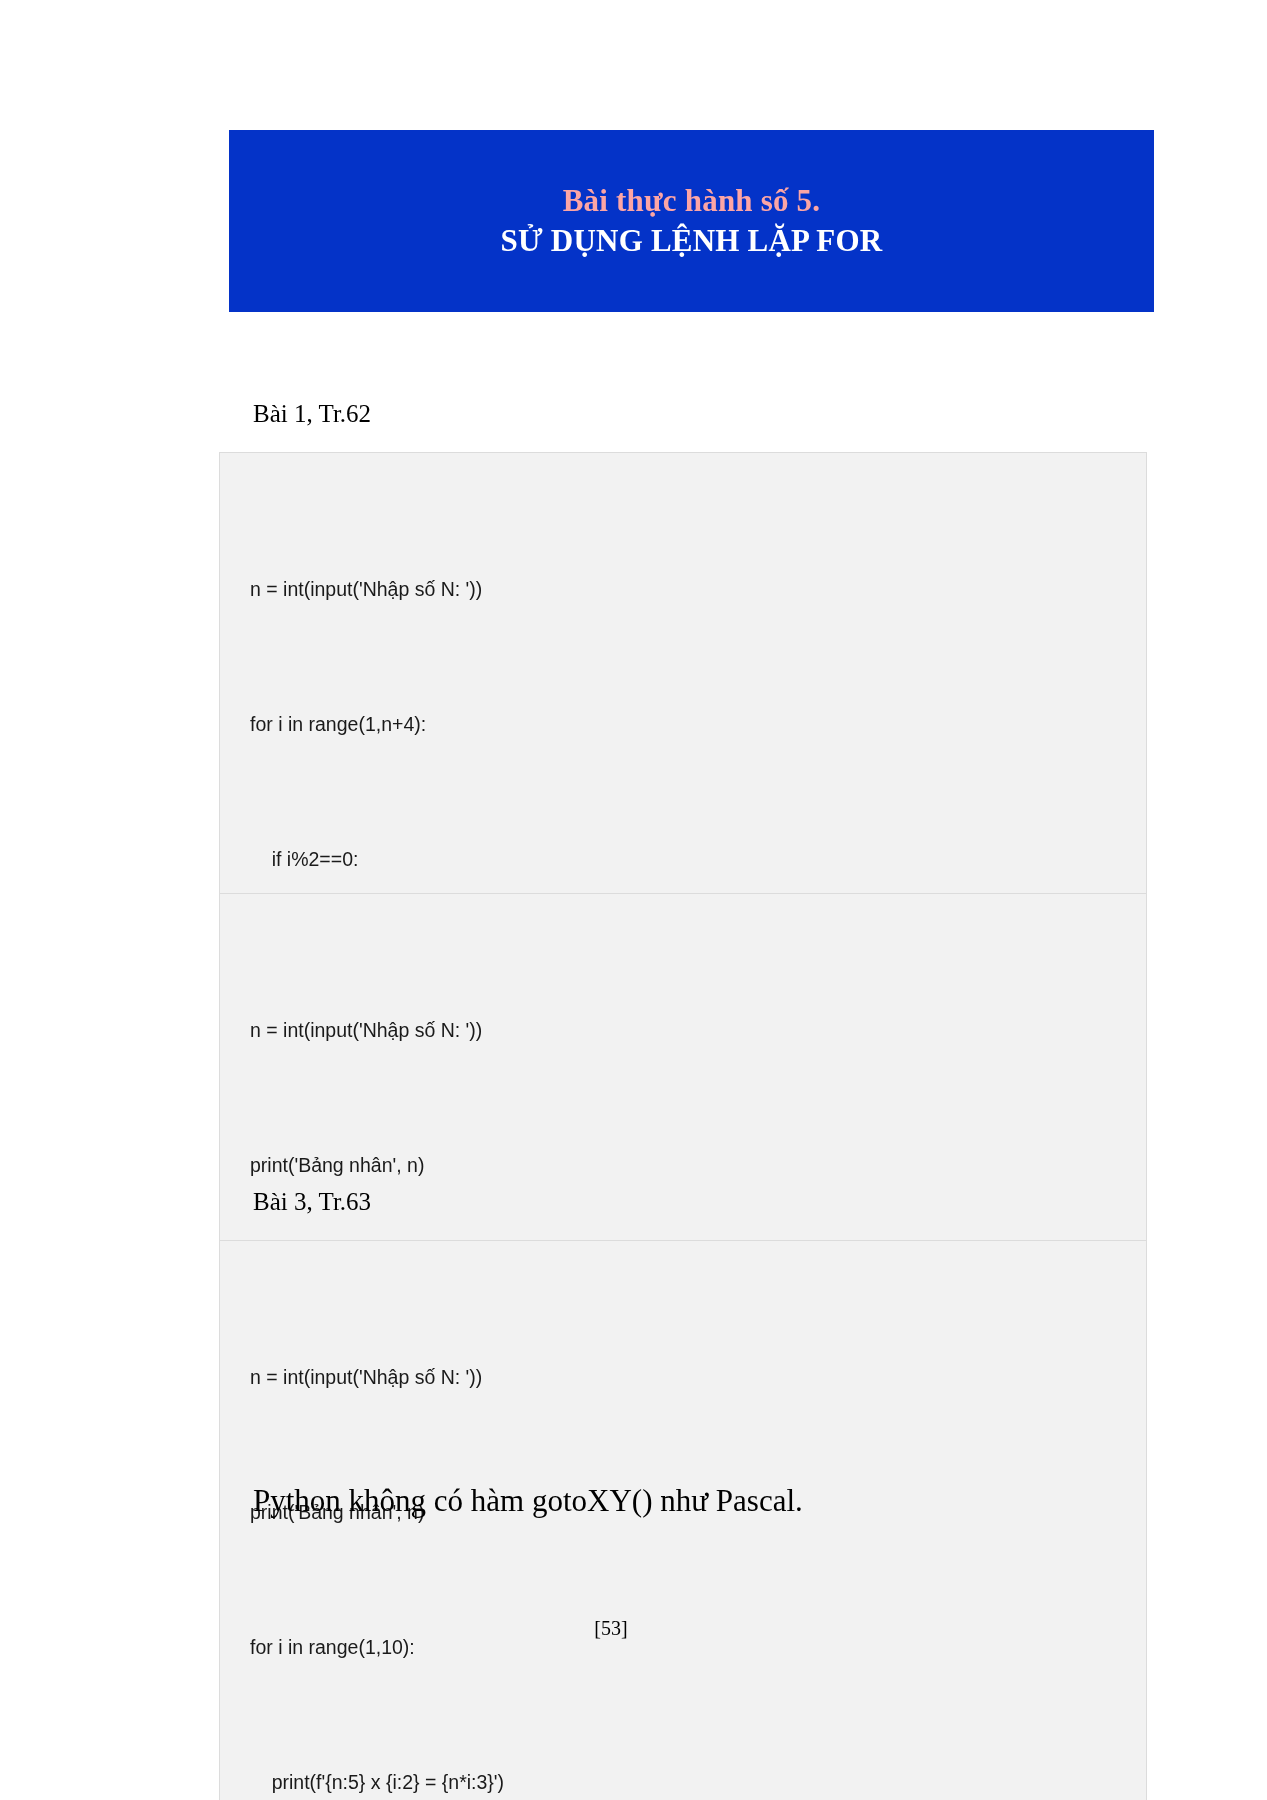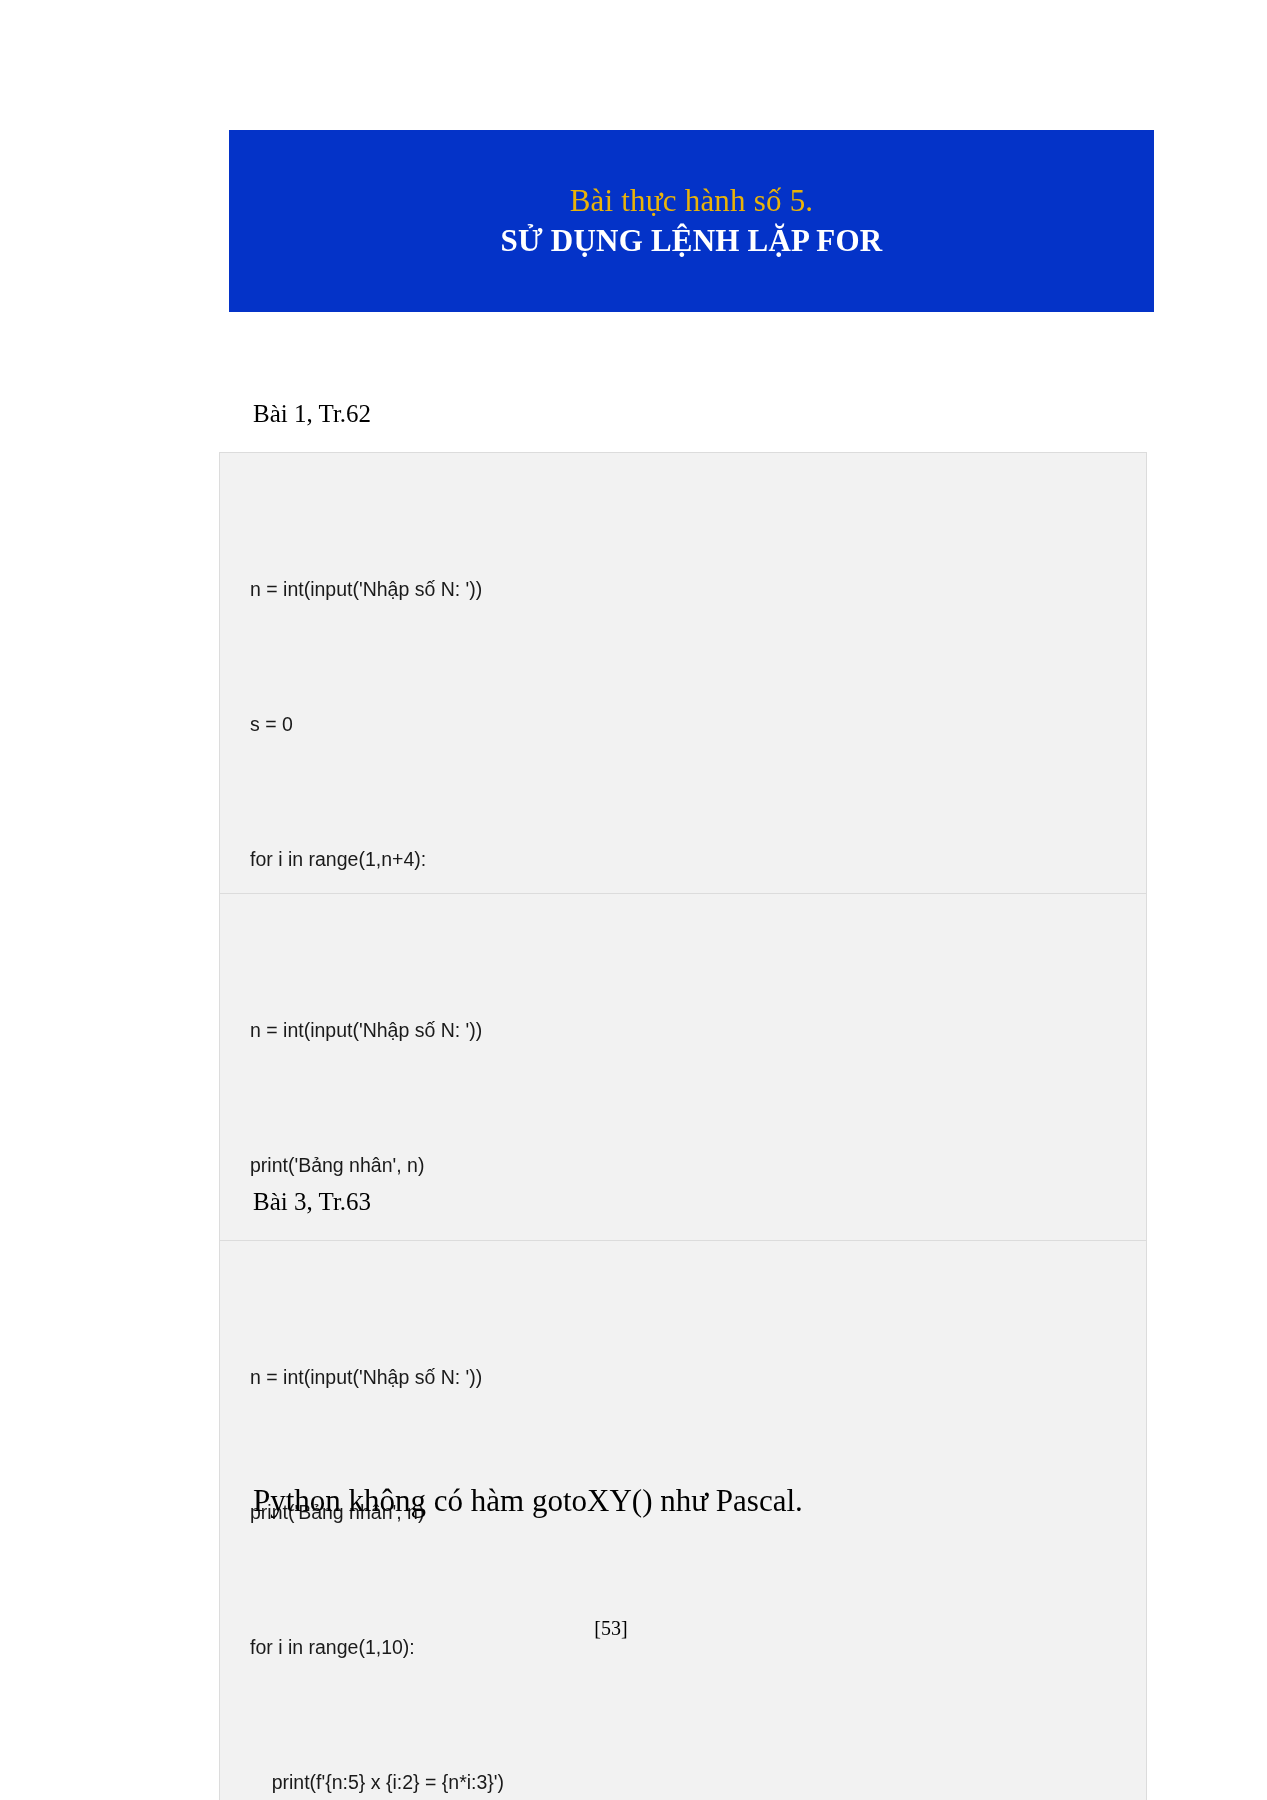--- a/index.html
+++ b/index.html
@@ -32,23 +32,23 @@
     width: 925px;
     height: 182px;
     background: #0433c8;
     box-sizing: border-box;
     display: flex;
     flex-direction: column;
     align-items: center;
     justify-content: center;
   }
   .title-line1 {
-    color: #eab308;
+    color: #fca5a5;
     font-family: "Liberation Serif", serif;
-    font-weight: normal;
+    font-weight: bold;
     font-size: 31px;
     line-height: 1.3;
     letter-spacing: 0.2px;
     text-align: center;
   }
   .title-line2 {
     color: #ffffff;
     font-family: "Liberation Serif", serif;
     font-weight: bold;
     font-size: 31px;
@@ -124,21 +124,20 @@
 <div class="page">
 
   <div class="title-banner">
     <div class="title-line1">Bài thực hành số 5.</div>
     <div class="title-line2">SỬ DỤNG LỆNH LẶP FOR</div>
   </div>
 
   <div class="heading" id="heading-1">Bài 1, Tr.62</div>
   <div class="code-block" id="code-1">
     <div class="code-line">n = int(input('Nhập số N: '))</div>
-    <div class="code-line">s = 0</div>
     <div class="code-line">for i in range(1,n+4):</div>
     <div class="code-line">    if i%2==0:</div>
     <div class="code-line">        s += i</div>
     <div class="code-line">print(f'Tổng các số chẵn nhỏ hơn hặc bằng {n} là = {s}')</div>
   </div>
 
   <div class="heading" id="heading-2">Bài 2, Tr.63</div>
   <div class="code-block" id="code-2">
     <div class="code-line">n = int(input('Nhập số N: '))</div>
     <div class="code-line">print('Bảng nhân', n)</div>

